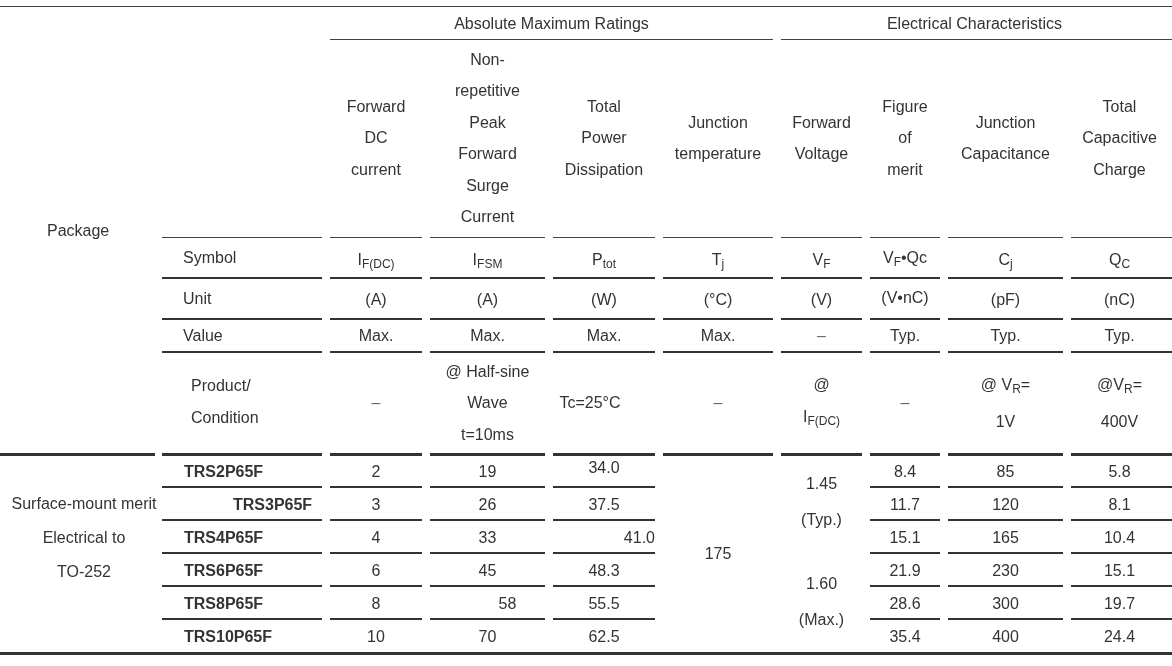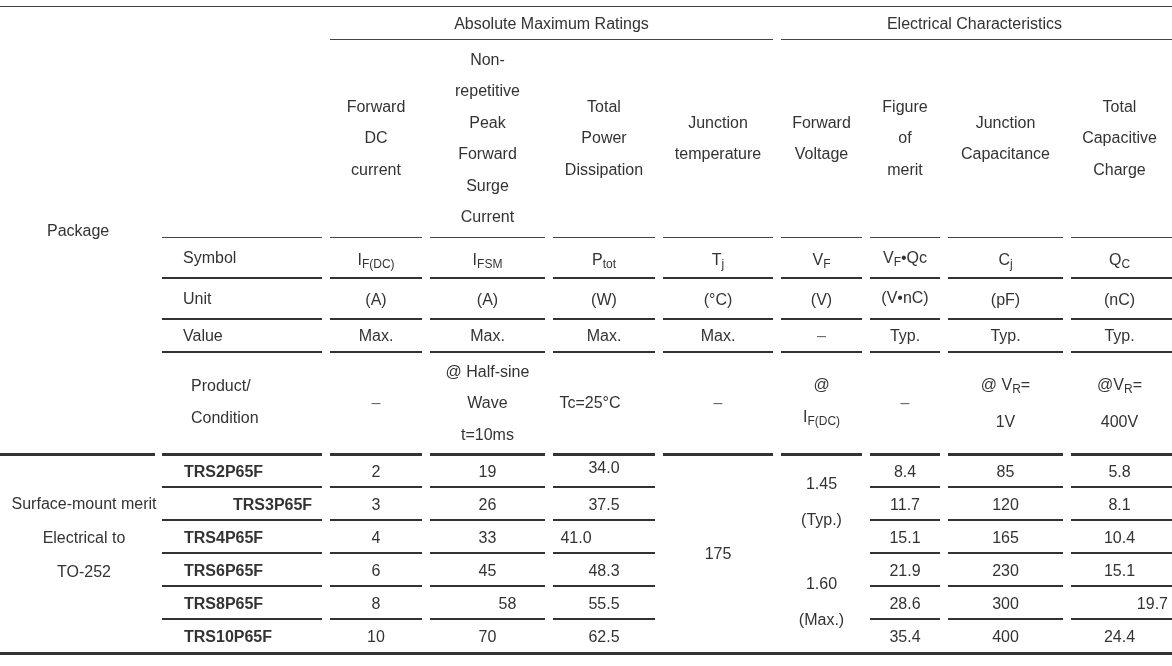--- a/index.html
+++ b/index.html
@@ -218,21 +218,21 @@
       <div class="c" style="left:553px;top:489px;width:102px;">37.5</div>
       <div class="c" style="left:870px;top:489px;width:70px;">11.7</div>
       <div class="c" style="left:948px;top:489px;width:115px;">120</div>
       <div class="c" style="left:1071px;top:489px;width:97px;">8.1</div>
     </div>
 
     <div>
       <div class="l b" style="left:184px;top:522px;">TRS4P65F</div>
       <div class="c" style="left:330px;top:522px;width:92px;">4</div>
       <div class="c" style="left:430px;top:522px;width:115px;">33</div>
-      <div class="c" style="left:525px;top:522px;width:102px;">41.0</div>
+      <div class="c" style="left:553px;top:522px;width:102px;text-align:right;">41.0</div>
       <div class="c" style="left:870px;top:522px;width:70px;">15.1</div>
       <div class="c" style="left:948px;top:522px;width:115px;">165</div>
       <div class="c" style="left:1071px;top:522px;width:97px;">10.4</div>
     </div>
 
     <div>
       <div class="l b" style="left:184px;top:555px;">TRS6P65F</div>
       <div class="c" style="left:330px;top:555px;width:92px;">6</div>
       <div class="c" style="left:430px;top:555px;width:115px;text-align:center;">45</div>
       <div class="c" style="left:553px;top:555px;width:102px;">48.3</div>
@@ -241,21 +241,21 @@
       <div class="c" style="left:1071px;top:555px;width:97px;">15.1</div>
     </div>
 
     <div>
       <div class="l b" style="left:184px;top:588px;">TRS8P65F</div>
       <div class="c" style="left:330px;top:588px;width:92px;">8</div>
       <div class="c" style="left:450px;top:588px;width:115px;">58</div>
       <div class="c" style="left:553px;top:588px;width:102px;">55.5</div>
       <div class="c" style="left:870px;top:588px;width:70px;">28.6</div>
       <div class="c" style="left:948px;top:588px;width:115px;">300</div>
-      <div class="c" style="left:1071px;top:588px;width:97px;text-align:right;">19.7</div>
+      <div class="c" style="left:1071px;top:588px;width:97px;">19.7</div>
     </div>
 
     <div>
       <div class="l b" style="left:184px;top:621px;">TRS10P65F</div>
       <div class="c" style="left:330px;top:621px;width:92px;">10</div>
       <div class="c" style="left:430px;top:621px;width:115px;">70</div>
       <div class="c" style="left:553px;top:621px;width:102px;">62.5</div>
       <div class="c" style="left:870px;top:621px;width:70px;">35.4</div>
       <div class="c" style="left:948px;top:621px;width:115px;">400</div>
       <div class="c" style="left:1071px;top:621px;width:97px;">24.4</div>

